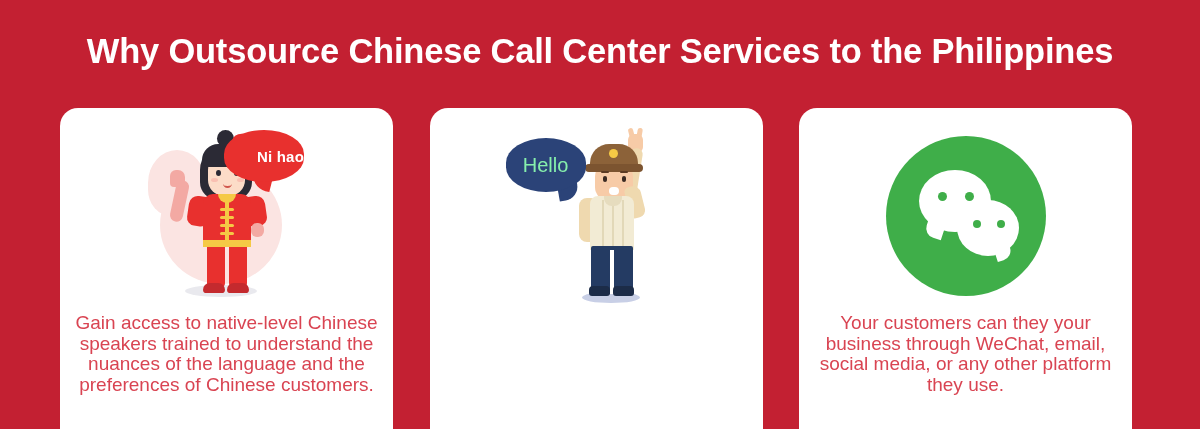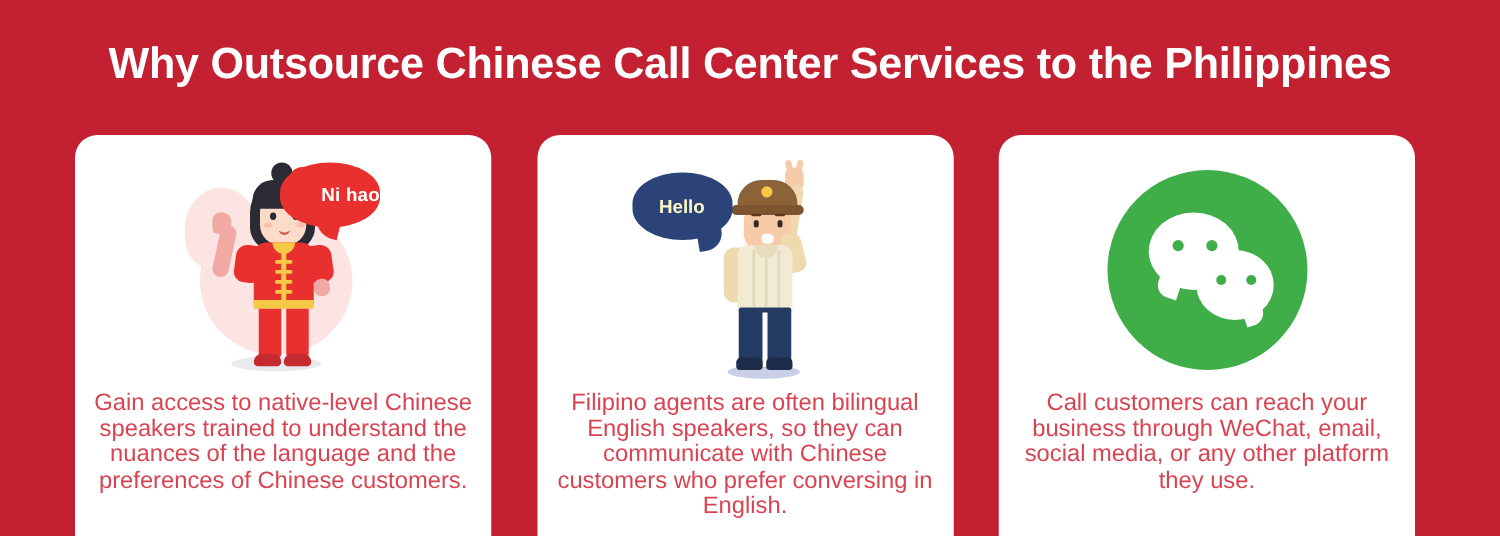--- a/index.html
+++ b/index.html
@@ -294,21 +294,21 @@
   .m-shoe.l { left: 159px; }
   .m-shoe.r { left: 183px; }
 
   .bub-blue {
     position: absolute; left: 76px; top: 30px;
     width: 80px; height: 54px; background: #2B4378;
     border-radius: 50%/46%;
     display: flex; align-items: center; justify-content: center;
   }
   .bub-blue .bubtxt {
-    color: #fef9c3; font-weight: bold; font-size: 15px;
+    color: #86efac; font-weight: normal; font-size: 20px;
     font-family: "Liberation Sans", sans-serif;
   }
   .bub-blue-tail {
     position: absolute; left: 128px; top: 72px;
     width: 20px; height: 20px; background: #2B4378;
     border-radius: 0 0 14px 0; transform: rotate(-10deg);
   }
 
   
   .wechat-circle {
@@ -413,33 +413,32 @@
         <div class="m-pants"></div>
         <div class="m-pant-gap"></div>
         <div class="m-shoe l"></div>
         <div class="m-shoe r"></div>
 
         <div class="bub-blue-tail"></div>
         <div class="bub-blue">
           <span class="bubtxt">Hello</span>
         </div>
       </div>
-      <div class="caption">Filipino agents are often bilingual English speakers, so they can communicate with Chinese customers who prefer conversing in English.</div>
     </div>
 
     <div class="card">
       <div class="art">
         <div class="wechat-circle">
           <div class="wc-bubble wc-big" style="left:33px;top:34px"></div>
           <div class="wc-big-tail" style="left:40px;top:84px"></div>
           <div class="wc-dot" style="left:52px;top:56px;width:9px;height:9px"></div>
           <div class="wc-dot" style="left:79px;top:56px;width:9px;height:9px"></div>
           <div class="wc-bubble wc-small" style="left:71px;top:64px"></div>
           <div class="wc-small-tail" style="left:109px;top:108px"></div>
           <div class="wc-dot" style="left:87px;top:84px;width:8px;height:8px"></div>
           <div class="wc-dot" style="left:111px;top:84px;width:8px;height:8px"></div>
         </div>
       </div>
-      <div class="caption">Call customers can reach your business through WeChat, email, social media, or any other platform they use.</div>
+      <div class="caption">Your customers can they your business through WeChat, email, social media, or any other platform they use.</div>
     </div>
 
   </div>
 </div>
 
 </body></html>

